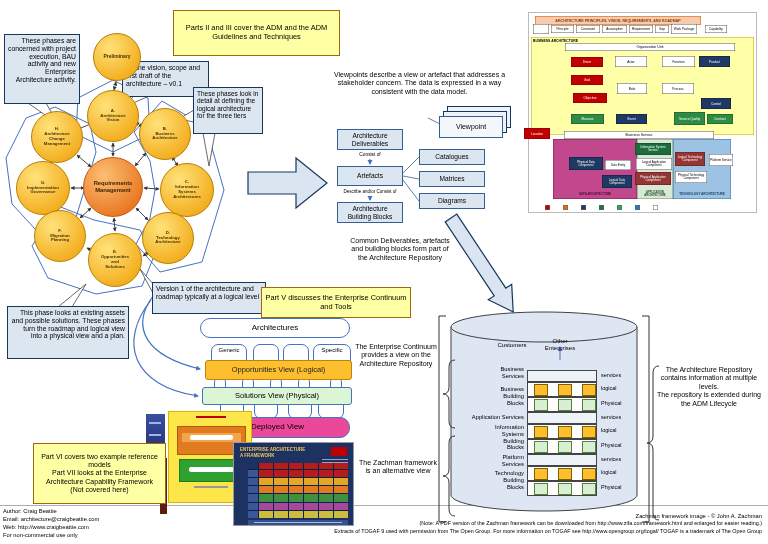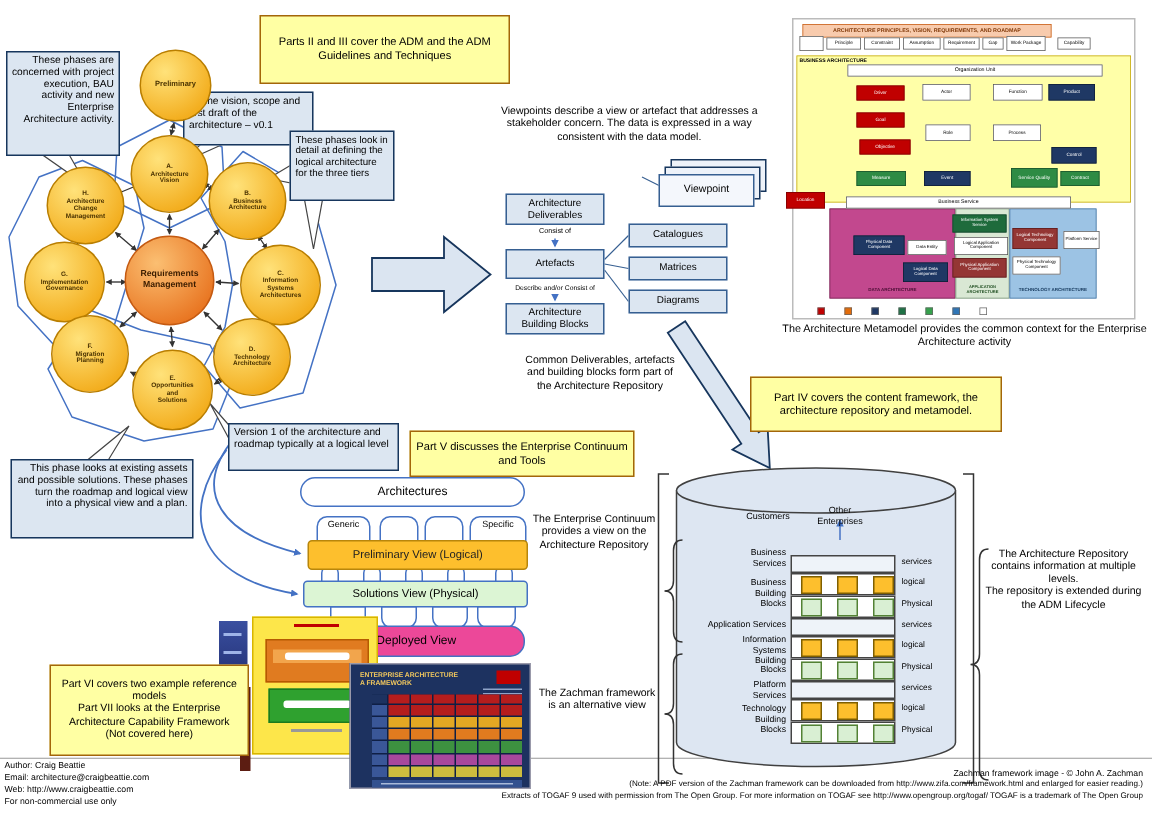--- a/index.html
+++ b/index.html
@@ -190,27 +190,23 @@
 Migration
 Planning</div>
 <div class="abs circle pre" style="left:142px;top:212px;width:52px;height:52px">D.
 Technology
 Architecture</div>
 <div class="abs circle pre" style="left:88px;top:233px;width:54px;height:54px">E.
 Opportunities
 and
 Solutions</div>
 
-<div class="abs txt" style="left:520px;top:215px;width:246px;height:34px;font-size:7.2px">The Architecture Metamodel provides the common context for the Enterprise Architecture activity</div>
 <div class="abs txt" style="left:346px;top:237px;width:108px;height:44px">Common Deliverables, artefacts and building blocks form part of the Architecture Repository</div>
-<div class="abs ynote" style="left:500px;top:251px;width:168px;height:37px">
-      <span>Part IV covers the content framework, the architecture repository and metamodel.</span>
-    </div>
 <div class="abs note" style="left:152px;top:282px;width:114px;height:32px">Version 1 of the architecture and roadmap typically at a logical level</div>
-<div class="abs ynote" style="left:273px;top:287px;width:150px;height:31px">
+<div class="abs ynote" style="left:261px;top:287px;width:150px;height:31px">
       <span>Part V discusses the Enterprise Continuum and Tools</span>
     </div>
 <div class="abs note pre" style="left:7px;top:306px;width:122px;height:53px;text-align:right">This phase looks at existing assets and possible solutions. These phases turn the roadmap and logical view into a physical view and a plan.</div>
 
 <div class="abs pill" style="left:214px;top:377px;width:12px;height:16px"></div>
 <div class="abs pill" style="left:242px;top:377px;width:12px;height:16px"></div>
 <div class="abs pill" style="left:270px;top:377px;width:12px;height:16px"></div>
 <div class="abs pill" style="left:298px;top:377px;width:12px;height:16px"></div>
 <div class="abs pill" style="left:330px;top:377px;width:12px;height:16px"></div>
 <div class="abs btab" style="left:220px;top:404px;width:24px;height:15px"></div>
@@ -222,21 +218,21 @@
     </div>
 <div class="abs tab" style="left:253px;top:344px;width:26px;height:20px"></div>
 <div class="abs tab" style="left:283px;top:344px;width:26px;height:20px"></div>
 <div class="abs tab" style="left:313px;top:344px;width:38px;height:20px">
       <span>Specific</span>
     </div>
 <div class="abs fbox" style="left:200px;top:318px;width:150px;height:20px;background:#fff;border:1.3px solid #4472c4;border-radius:10px;font-size:8px">
       <span>Architectures</span>
     </div>
 <div class="abs fbox" style="left:205px;top:360px;width:147px;height:20px;background:#fdbf2d;border:1.2px solid #b8860b;border-radius:3px;font-size:7.5px;color:#222">
-      <span>Preliminary View (Logical)</span>
+      <span>Opportunities View (Logical)</span>
     </div>
 <div class="abs fbox" style="left:202px;top:387px;width:150px;height:18px;background:#dcf5d4;border:1.2px solid #4472c4;border-radius:3px;font-size:7.5px">
       <span>Solutions View (Physical)</span>
     </div>
 <div class="abs fbox" style="left:205px;top:417px;width:145px;height:21px;background:#ec4899;border:1.3px solid #4472c4;border-radius:10px;font-size:8px">
       <span>Deployed View</span>
     </div>
 
 <div class="abs txt" style="left:355px;top:343px;width:82px;height:74px">The Enterprise Continuum provides a view on the Architecture Repository</div>
 <div class="abs txt" style="left:358px;top:459px;width:80px;height:30px">The Zachman framework is an alternative view</div>

